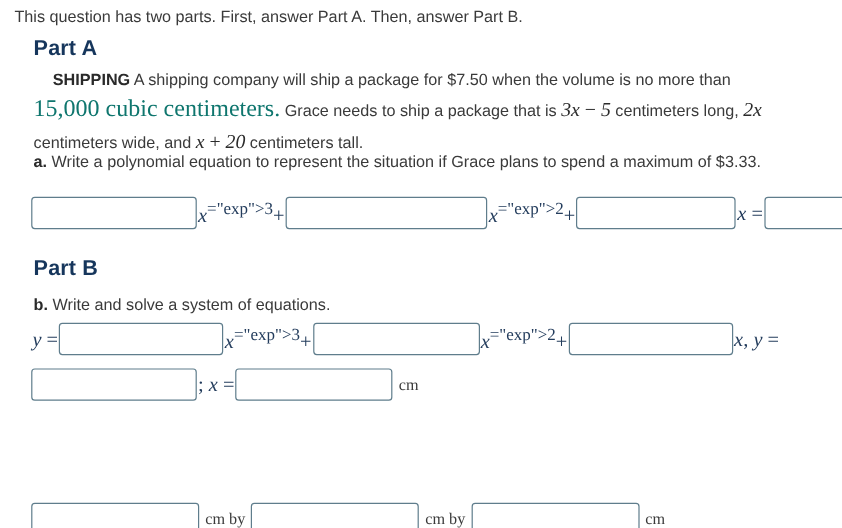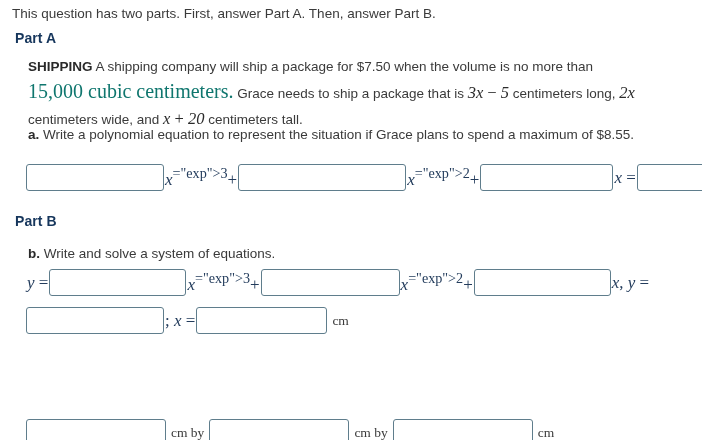--- a/index.html
+++ b/index.html
@@ -26,39 +26,39 @@
     position: absolute;
     left: 12px;
     top: 4px;
     font-size: 13.5px;
     line-height: 20px;
     color: #3a3a3a;
     white-space: nowrap;
   }
   .part-head {
     position: absolute;
-    left: 15px;
-    font-size: 14px;
+    left: 28px;
+    font-size: 18px;
     font-weight: bold;
     color: #16365c;
     letter-spacing: .1px;
   }
   #part-a-head { top: 30px; }
   #part-b-head { top: 213px; }
 
   .stem {
     position: absolute;
     left: 28px;
     top: 54px;
     width: 660px;
     font-size: 13.5px;
     line-height: 25px;
     color: #3a3a3a;
   }
-  .stem b { color: #2a2a2a; }
+  .stem b { color: #2a2a2a; margin-left: 16px; }
 
   .qline {
     position: absolute;
     font-size: 13.5px;
     line-height: 20px;
     color: #3a3a3a;
     white-space: nowrap;
   }
   .qline b { color: #2a2a2a; }
   #q-a { left: 28px; top: 125px; }
@@ -133,21 +133,21 @@
 
   <div class="intro">This question has two parts. First, answer Part A. Then, answer Part B.</div>
 
   <div class="part-head" id="part-a-head">Part A</div>
 
   <div class="stem">
     <b>SHIPPING</b><span> A shipping company will ship a package for $7.50 when the volume is no more than </span><span class="mj-big">15<span class="op">,</span>000 cubic centimeters.</span><span> Grace needs to ship a package that is </span><span class="mj mj-inline">3x <span class="op">−</span> 5</span><span> centimeters long, </span><span class="mj mj-inline">2x</span><span> centimeters wide, and </span><span class="mj mj-inline">x <span class="op">+</span> 20</span><span> centimeters tall.</span>
   </div>
 
   <div class="qline" id="q-a">
-    <b>a.</b><span> Write a polynomial equation to represent the situation if Grace plans to spend a maximum of $8.55.</span>
+    <b>a.</b><span> Write a polynomial equation to represent the situation if Grace plans to spend a maximum of $3.33.</span>
   </div>
 
   <div class="row" id="row-a">
     <input class="abox" style="width: 138px;" value="">
     <span class="lbl-math">x<sup class<span="" class="op">="exp"&gt;3</sup><span class="op">+</span></span>
     <input class="abox" style="width: 168px;" value="">
     <span class="lbl-math">x<sup class<span="" class="op">="exp"&gt;2</sup><span class="op">+</span></span>
     <input class="abox" style="width: 133px;" value="">
     <span class="lbl-math">x <span class="op">=</span></span>
     <input class="abox" style="width: 140px;" value="">

